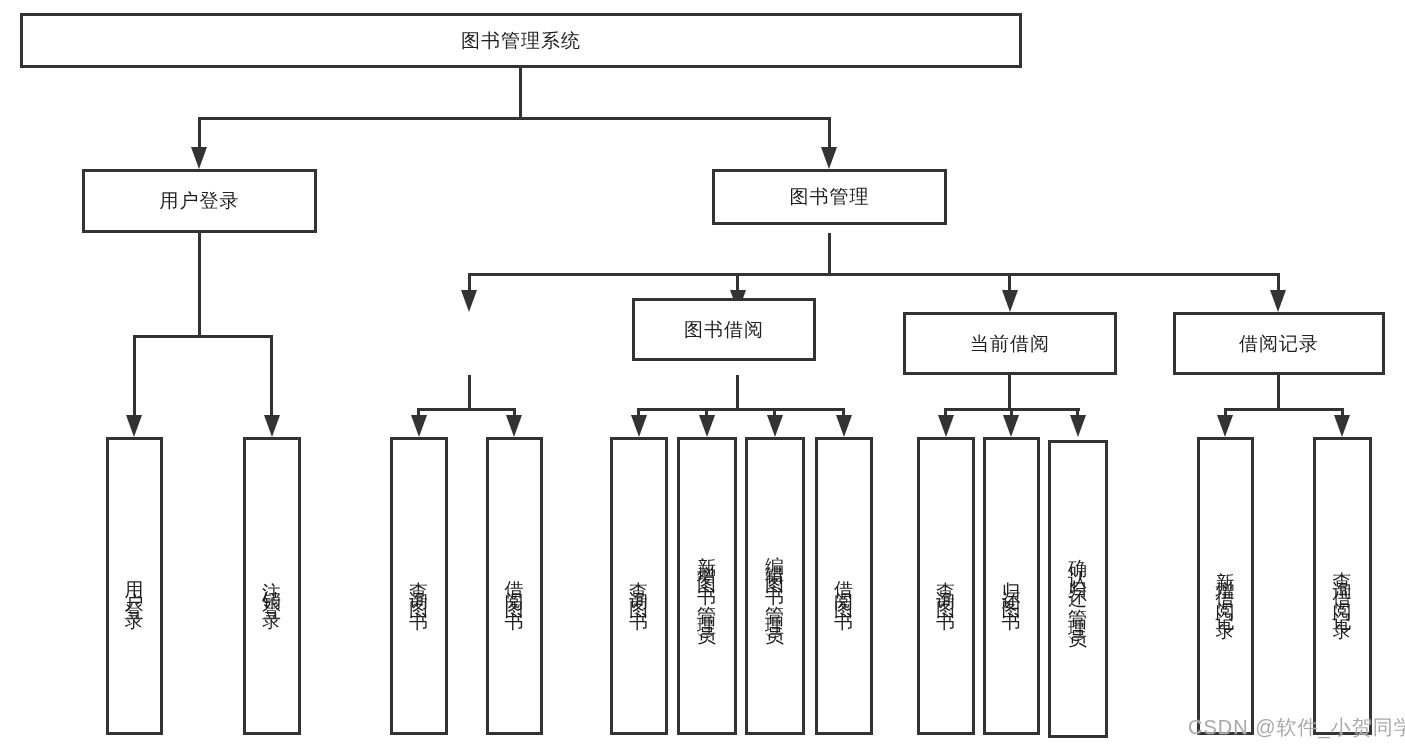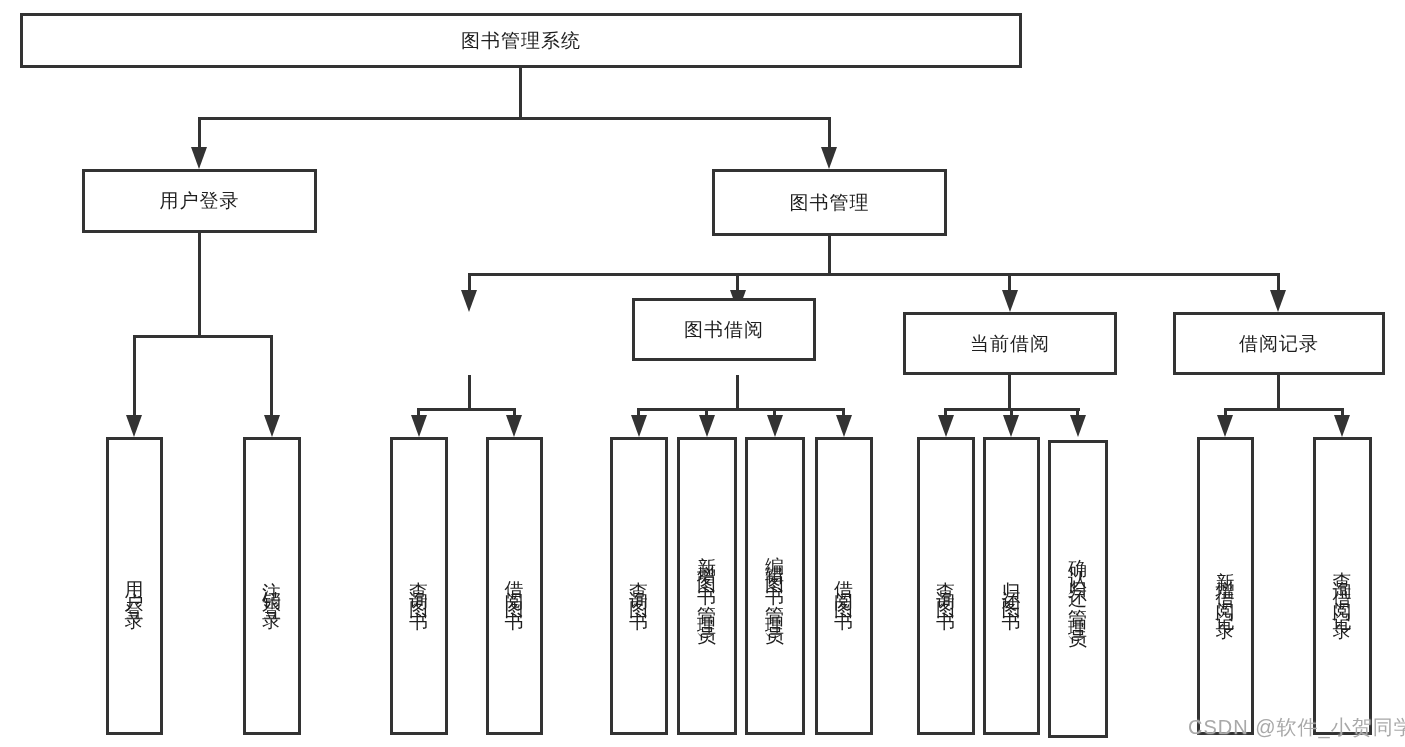--- a/index.html
+++ b/index.html
@@ -37,21 +37,21 @@
   <div class="box hbox" style="left:20px;top:13px;width:1002px;height:55px">图书管理系统</div>
 
   <div class="vline" style="left:519px;top:68px;height:50px"></div>
   <div class="hline" style="left:198px;top:117px;width:633px"></div>
   <div class="vline" style="left:198px;top:117px;height:32px"></div>
   <div class="arrow" style="left:191px;top:147px"></div>
   <div class="vline" style="left:828px;top:117px;height:32px"></div>
   <div class="arrow" style="left:821px;top:147px"></div>
 
   <div class="box hbox" style="left:82px;top:169px;width:235px;height:64px">用户登录</div>
-  <div class="box hbox" style="left:712px;top:169px;width:235px;height:67px">图书管理</div>
+  <div class="box hbox" style="left:712px;top:169px;width:235px;height:56px">图书管理</div>
 
   <div class="vline" style="left:198px;top:233px;height:102px"></div>
   <div class="hline" style="left:133px;top:335px;width:140px"></div>
   <div class="vline" style="left:133px;top:335px;height:81px"></div>
   <div class="arrow" style="left:126px;top:415px"></div>
   <div class="vline" style="left:270px;top:335px;height:81px"></div>
   <div class="arrow" style="left:264px;top:415px"></div>
 
   <div class="vline" style="left:828px;top:233px;height:40px"></div>
   <div class="hline" style="left:468px;top:273px;width:811px"></div>

